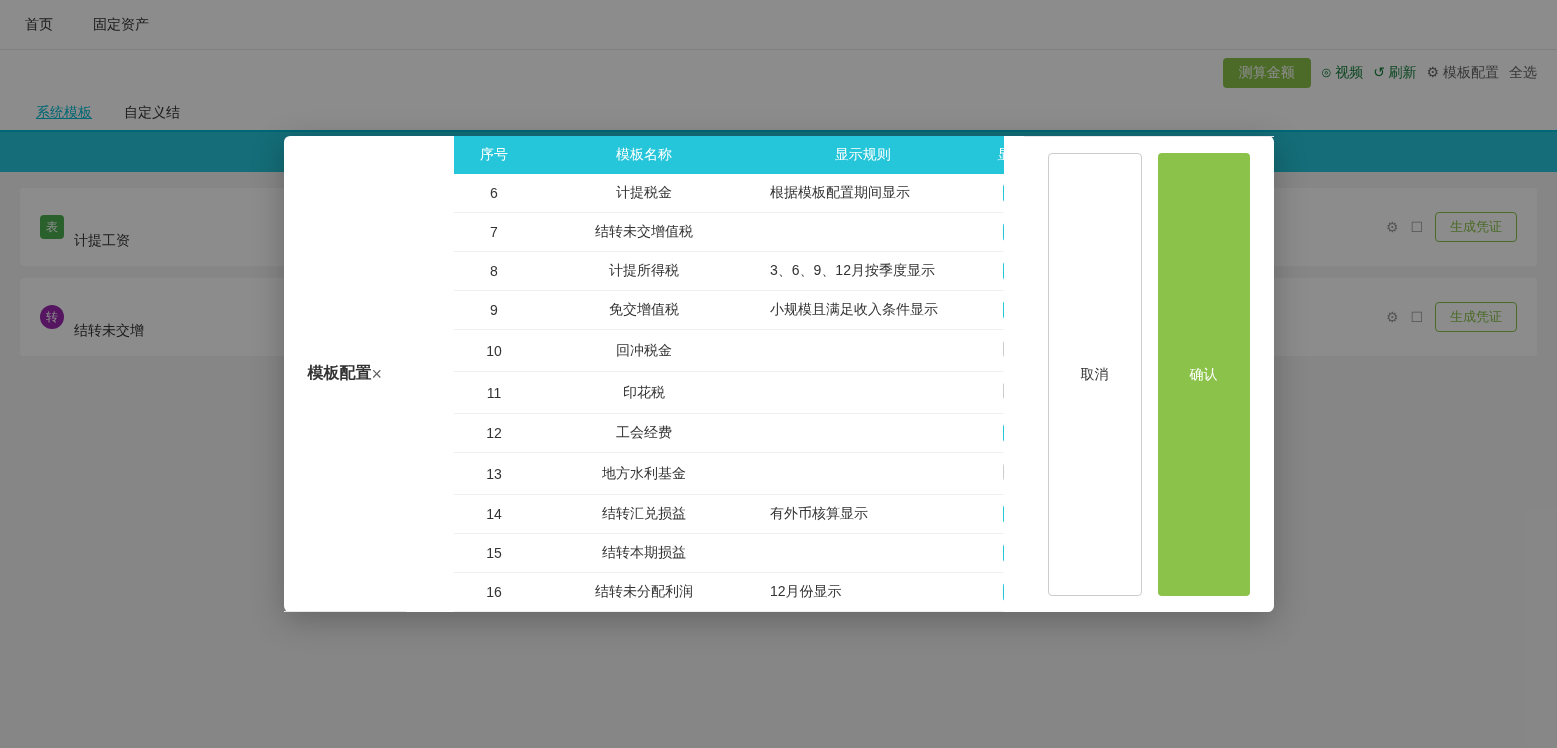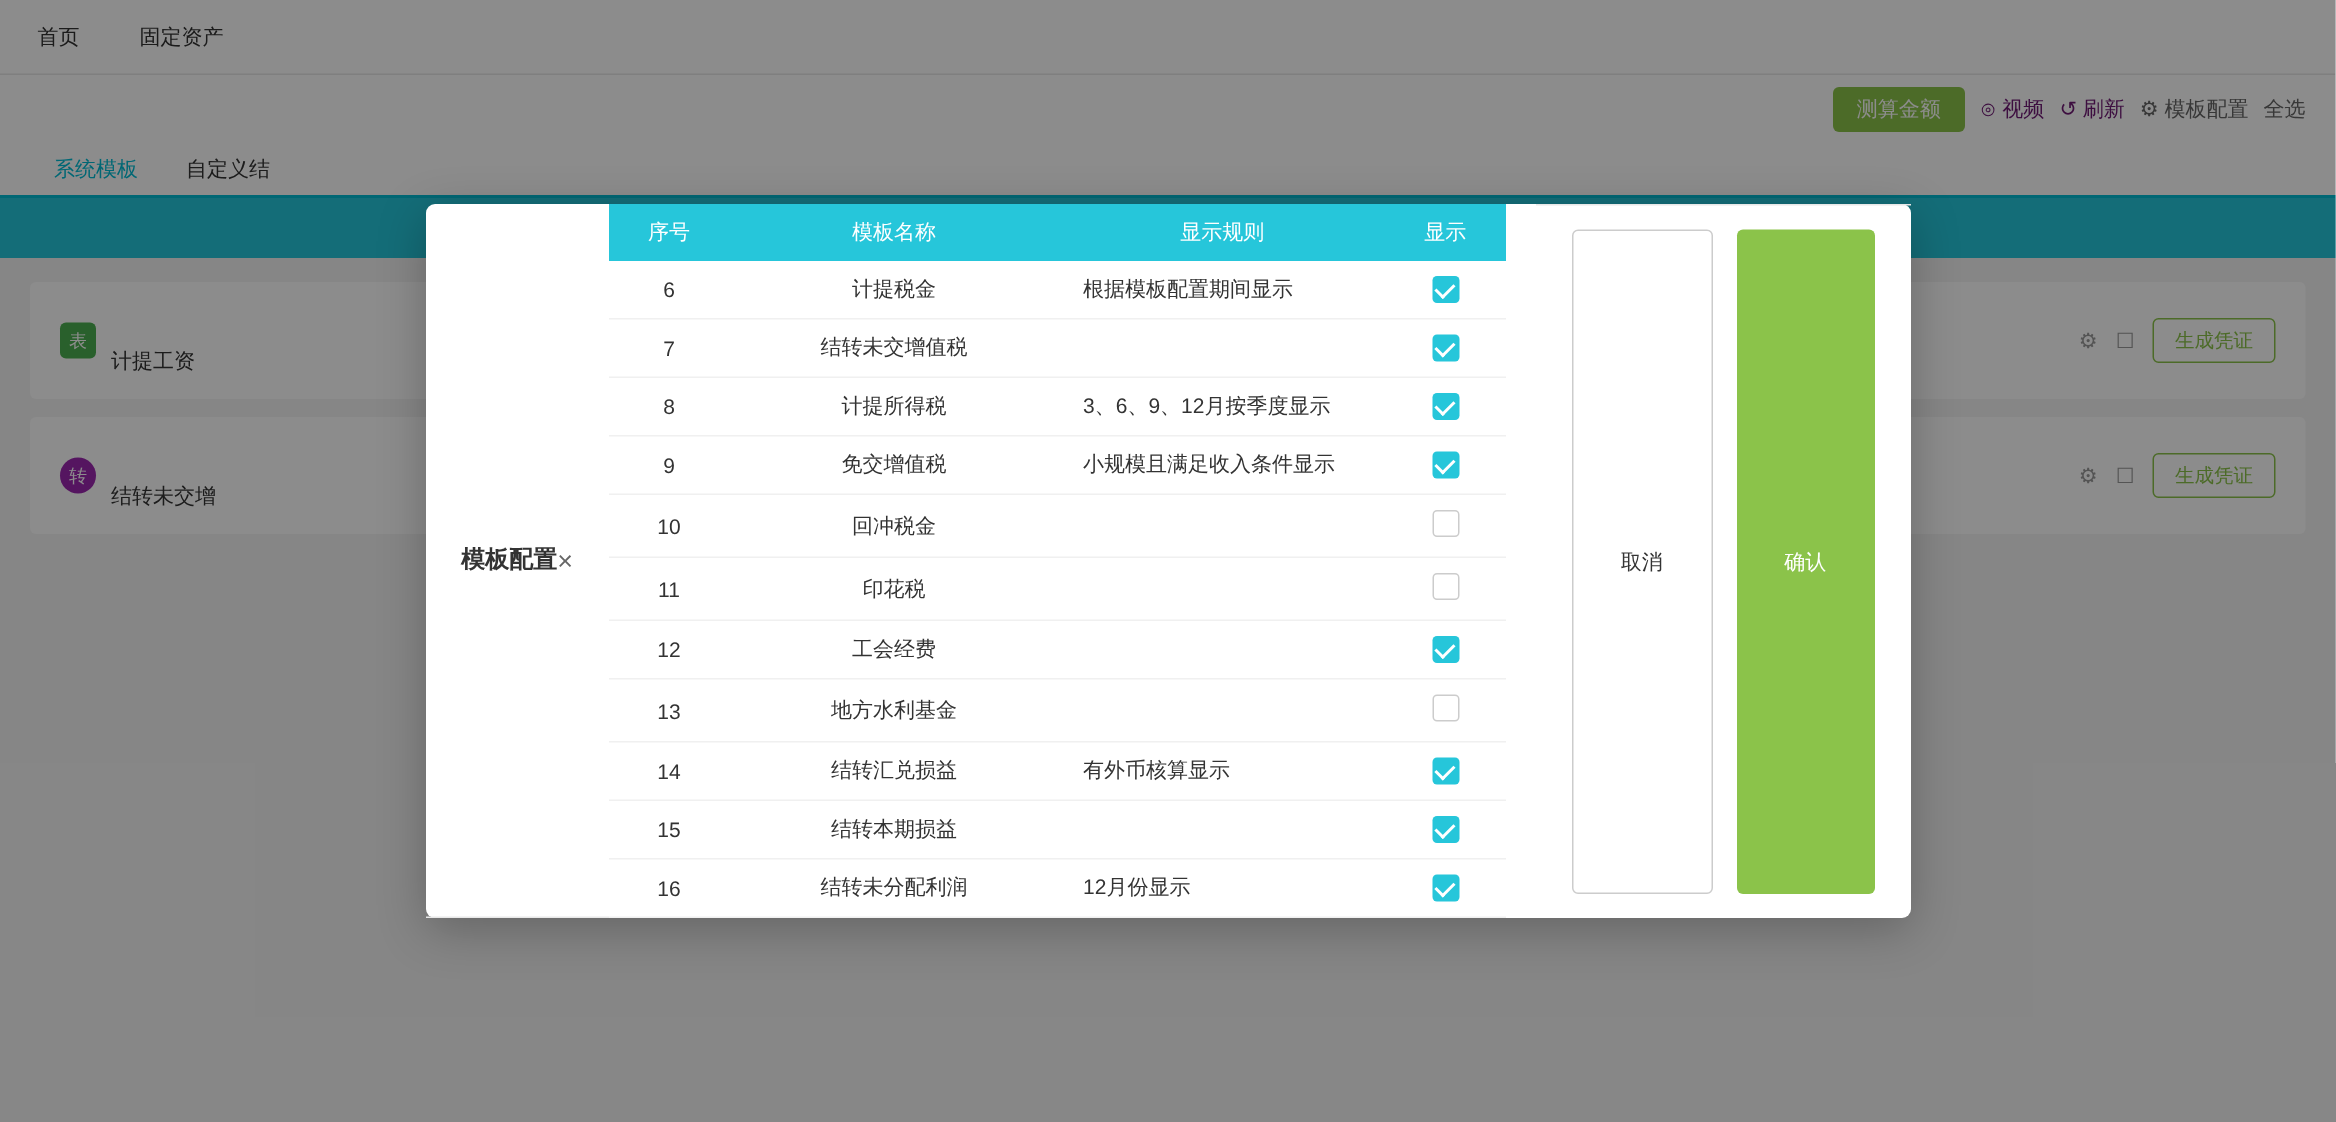--- a/index.html
+++ b/index.html
@@ -51,25 +51,26 @@
     .btn-calc {
       background: #8bc34a;
       color: #fff;
       border: none;
       padding: 6px 16px;
       border-radius: 4px;
       cursor: pointer;
       font-size: 14px;
     }
     .btn-video, .btn-refresh {
-      color: #701a75;
+      color: #15803d;
       background: none;
       border: none;
       cursor: pointer;
       font-size: 14px;
+      font-family: Liberation Serif, serif;
     }
     .btn-template-config {
       color: #666;
       background: none;
       border: none;
       cursor: pointer;
       font-size: 14px;
     }
     .btn-select-all {
       color: #666;
@@ -89,20 +90,21 @@
     .sub-tab {
       padding: 8px 16px;
       cursor: pointer;
       color: #333;
       font-size: 14px;
     }
     .sub-tab.active {
       color: #00bcd4;
       border-bottom: 2px solid #00bcd4;
       margin-bottom: -2px;
+      text-decoration: underline;
     }
 
     
     .content-area {
       padding: 16px 20px;
     }
 
     
     .card {
       background: #fff;
@@ -206,20 +208,21 @@
       flex: 1;
       overflow: hidden;
       display: flex;
       flex-direction: column;
     }
 
     
     .config-table {
       width: 100%;
       border-collapse: collapse;
+      margin-left: 48px;
     }
     .config-table thead tr {
       background: #26c6da;
       color: #fff;
     }
     .config-table thead th {
       padding: 10px 16px;
       text-align: center;
       font-weight: normal;
       font-size: 14px;

